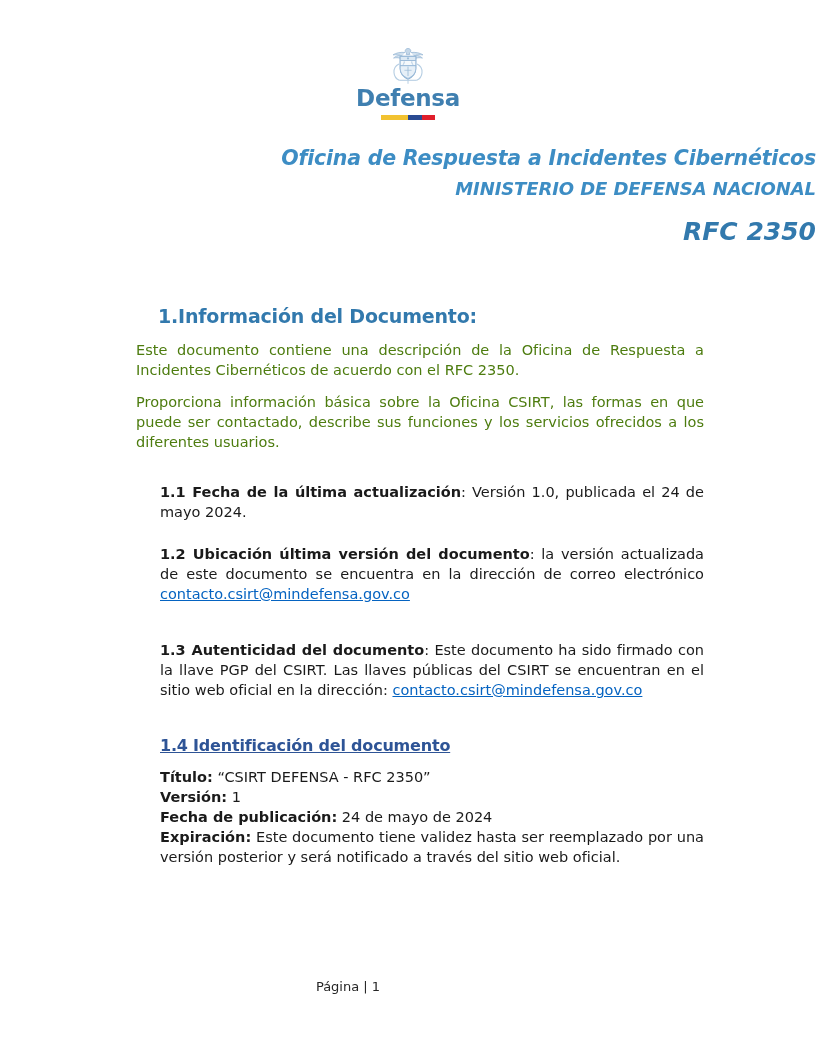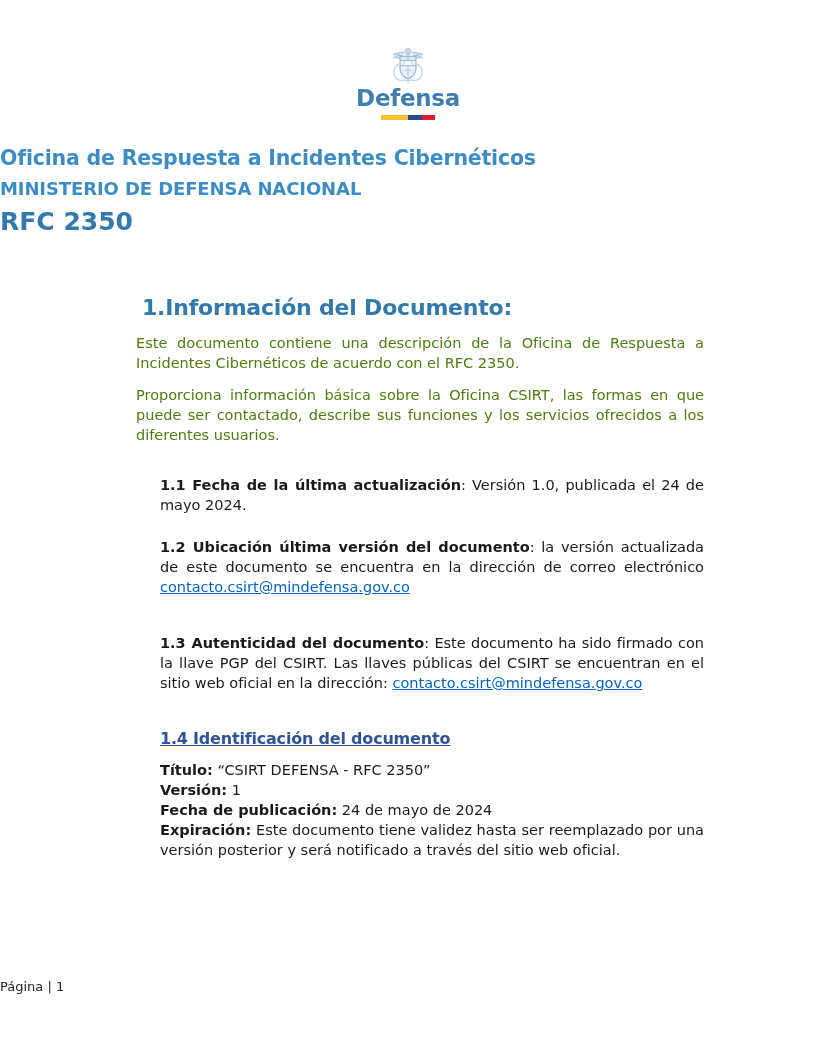--- a/index.html
+++ b/index.html
@@ -48,22 +48,23 @@
     height: 5px;
     display: flex;
   }
   .tricolor span { display: block; height: 100%; }
   .tri-y { width: 50%; }
   .tri-b { width: 25%; }
   .tri-r { width: 25%; }
 
   
   .doc-titles {
-    text-align: left;
+    text-align: right;
     margin-top: 26px;
+    font-style: italic;
   }
   .title-line1 {
     font-family: "DejaVu Sans", sans-serif;
     font-weight: bold;
     font-size: 20.5px;
     color: #3d8dc4;
     line-height: 1.25;
     letter-spacing: -0.2px;
   }
   .title-line2 {
@@ -74,38 +75,38 @@
     line-height: 1.3;
     margin-top: 5px;
     letter-spacing: -0.1px;
   }
   .title-line3 {
     font-family: "DejaVu Sans", sans-serif;
     font-weight: bold;
     font-size: 25px;
     color: #3279ad;
     line-height: 1.25;
-    margin-top: 6px;
+    margin-top: 16px;
   }
 
   
   .content {
     margin: 0 auto;
     padding-left: 136px;
     padding-right: 112px;
     box-sizing: border-box;
     width: 816px;
   }
   .h1 {
     font-family: "DejaVu Sans", sans-serif;
     font-weight: bold;
-    font-size: 22px;
+    font-size: 19px;
     color: #3279ad;
     margin-top: 58px;
-    margin-left: 6px;
+    margin-left: 22px;
     letter-spacing: -0.2px;
   }
   p.body {
     font-size: 14.5px;
     line-height: 1.35;
     color: #4d7c0f;
     margin: 13px 0 0 0;
     text-align: justify;
     text-justify: inter-word;
   }
@@ -147,21 +148,21 @@
   a.maillink {
     color: #0563c1;
     text-decoration: underline;
   }
 
   .footer {
     position: absolute;
     left: 0;
     right: 120px;
     bottom: 62px;
-    text-align: left;
+    text-align: center;
     font-size: 13px;
     color: #262626;
   }
 </style>
 </head>
 <body>
 
 <div class="page">
 
   <div class="logo-block">

